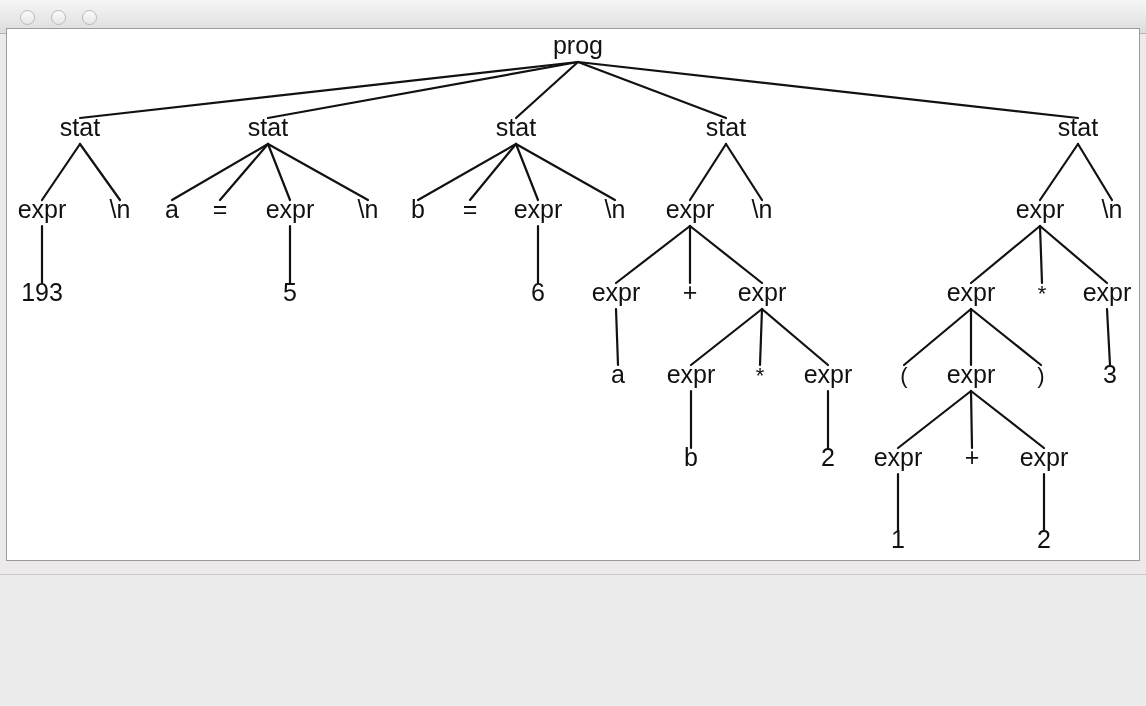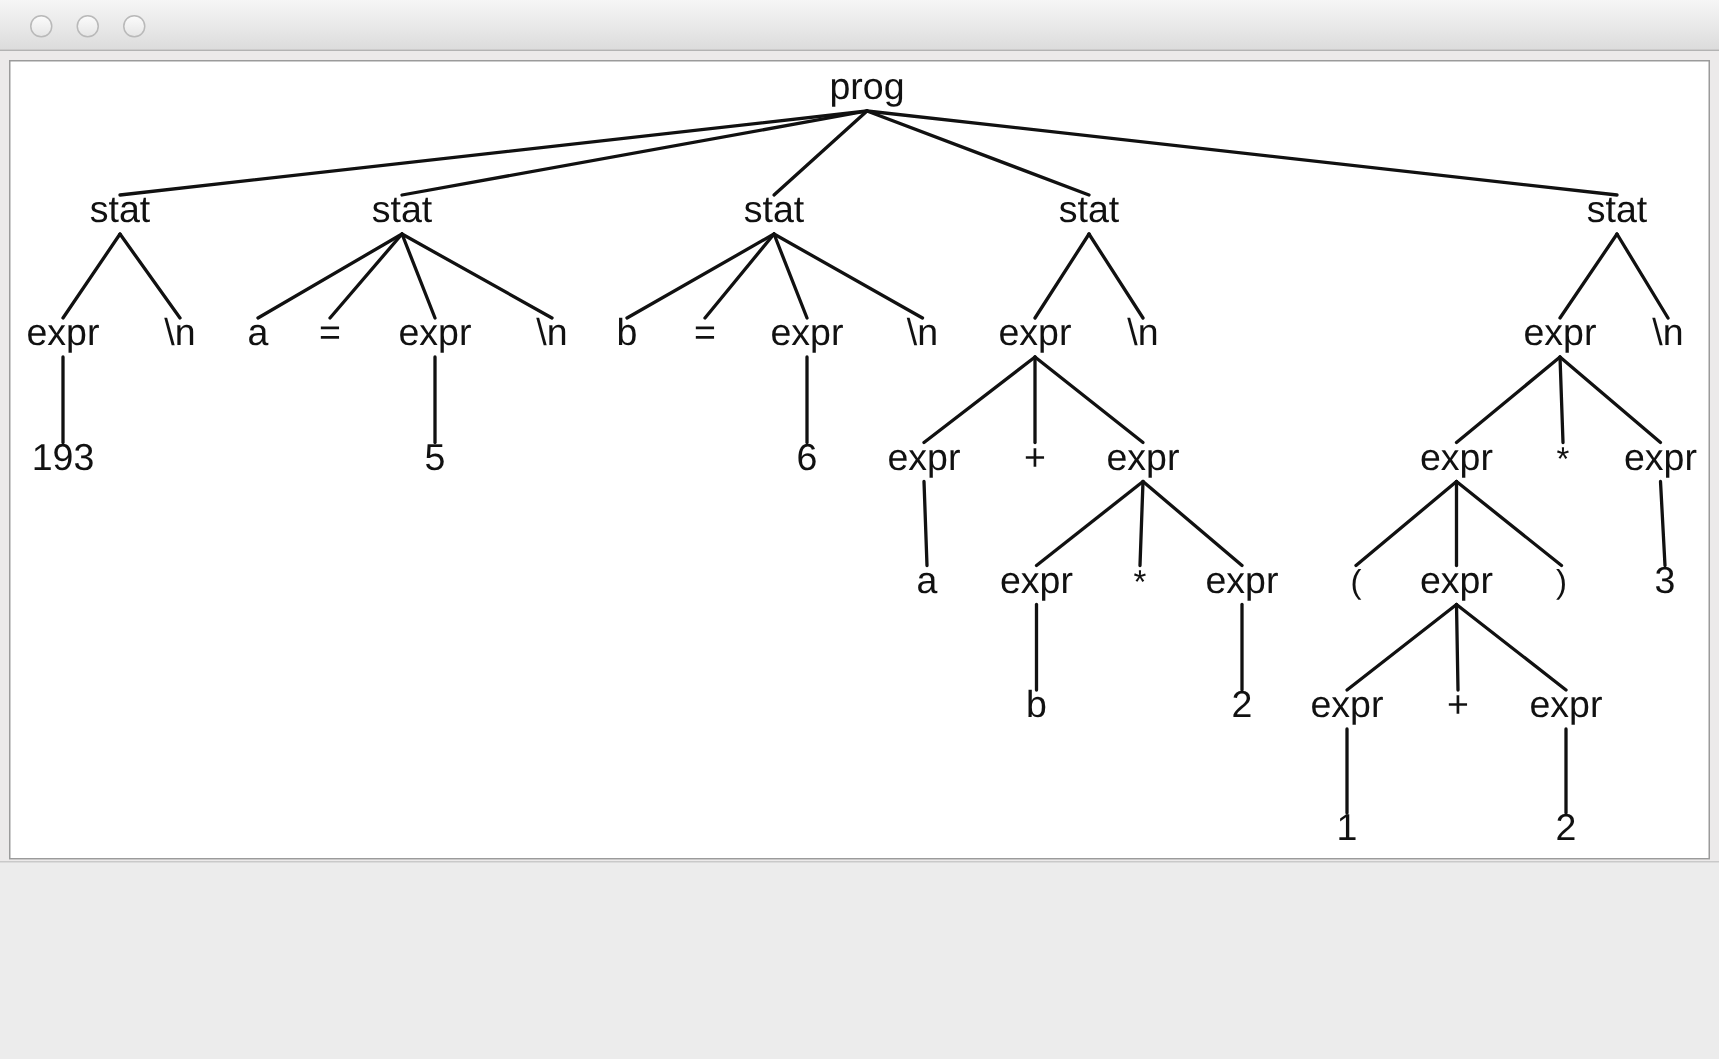--- a/index.html
+++ b/index.html
@@ -36,21 +36,21 @@
     border: 1px solid #b9b9b9;
     box-sizing: border-box;
   }
   .tl-close { left: 20px; }
   .tl-min   { left: 51px; }
   .tl-max   { left: 82px; }
 
   
   .canvas {
     position: absolute;
-    left: 6px; top: 40px;
+    left: 6px; top: 28px;
     width: 1134px; height: 533px;
     background: #ffffff;
     border: 1px solid #9b9b9b;
     box-sizing: border-box;
     overflow: hidden;
   }
   .canvas svg { display: block; }
   .node-text {
     font-family: "Liberation Sans", sans-serif;
     font-size: 25px;

